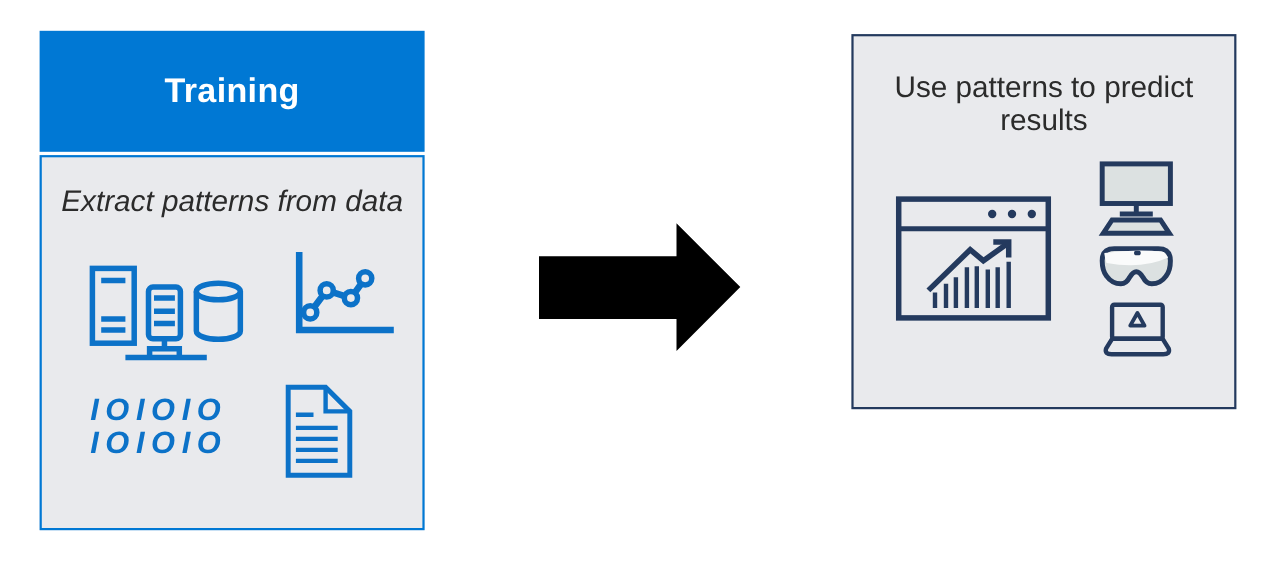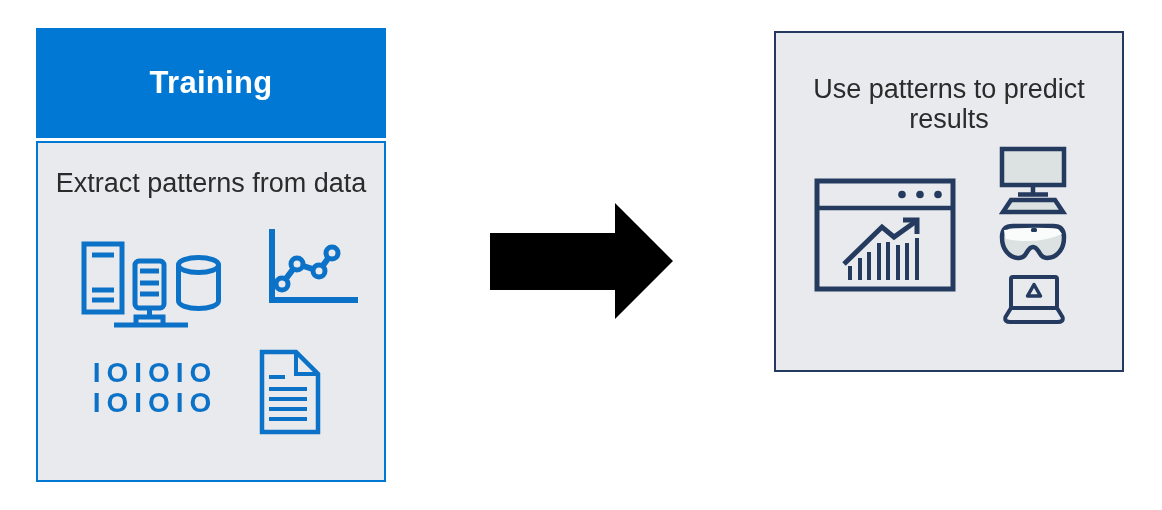--- a/index.html
+++ b/index.html
@@ -7,32 +7,32 @@
          font-family:"Liberation Sans",sans-serif;}
   .card{position:absolute;top:28px;width:350px;height:454px;}
   .card.training{left:36px;}
   .card.evaluating{left:774px;}
   .card-header{height:110px;display:flex;align-items:center;justify-content:center;}
   .training .card-header{background:var(--training-header);}
   .evaluating .card-header{background:var(--evaluating-header);}
   .card-title{color:var(--header-text);font-size:31px;font-weight:600;letter-spacing:.3px;}
   .card-body{position:relative;margin-top:3px;height:341px;box-sizing:border-box;
              background:var(--card-body-bg);border:2px solid;}
-  .training .card-body{border-color:var(--training-header);}
+  .training .card-body{border-color:var(--training-header);font-style:italic;}
   .evaluating .card-body{border-color:var(--evaluating-header);}
   .desc{margin:0;padding-top:25px;text-align:center;font-size:27px;line-height:30px;
         color:var(--body-text);font-weight:400;}
-  .evaluating .desc{max-width:300px;margin:16px auto;}
+  .evaluating .desc{max-width:300px;margin:6px auto;}
   .icon{position:absolute;}
   .icon svg{display:block;}
   .t-stroke{stroke:var(--training-icon);fill:none;}
   .e-stroke{stroke:var(--evaluating-icon);fill:none;}
   .e-fill{fill:var(--evaluating-icon);stroke:none;}
   .screen-fill{fill:var(--screen-fill);}
-  .binary{position:absolute;left:44px;top:215px;width:146px;text-align:center;
+  .binary{position:absolute;left:44px;top:215px;width:146px;
           color:var(--training-icon);font-weight:700;font-size:28px;line-height:30px;
           letter-spacing:6px;}
   .arrow{position:absolute;left:488px;top:200px;}
 </style>
 </head>
 <body>
 
 <div class="stage">
 
   <section class="card training">

